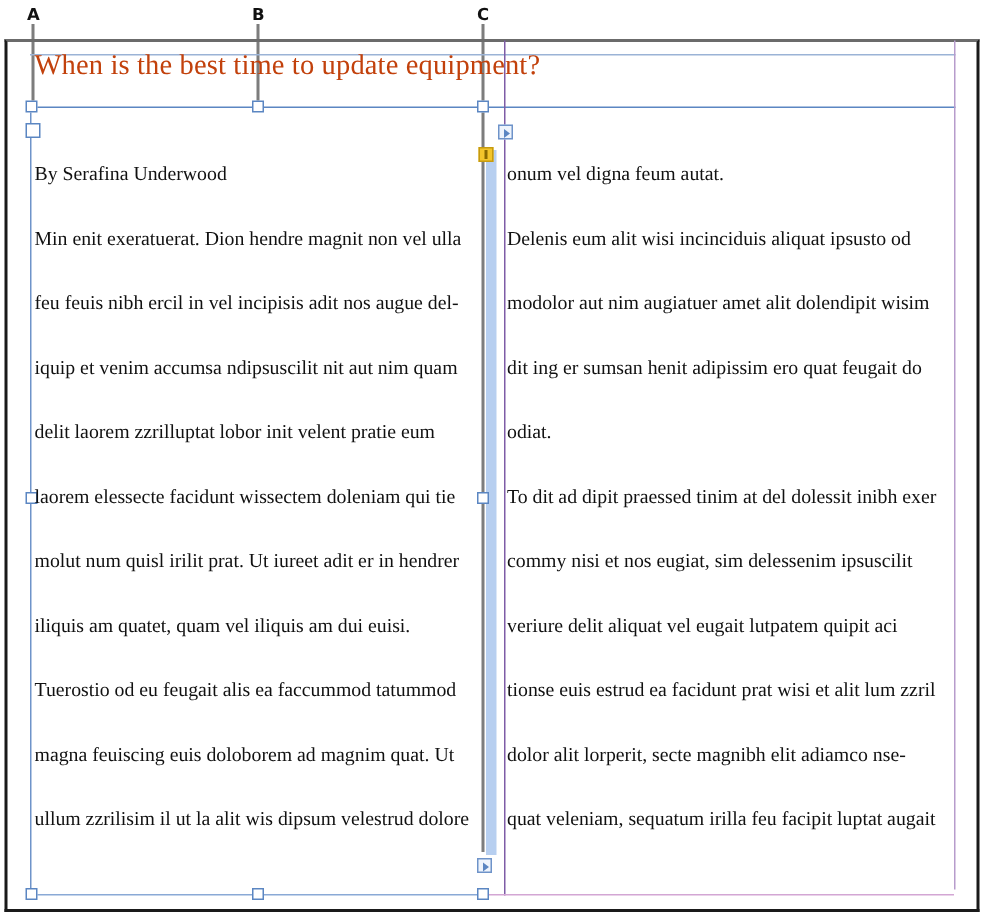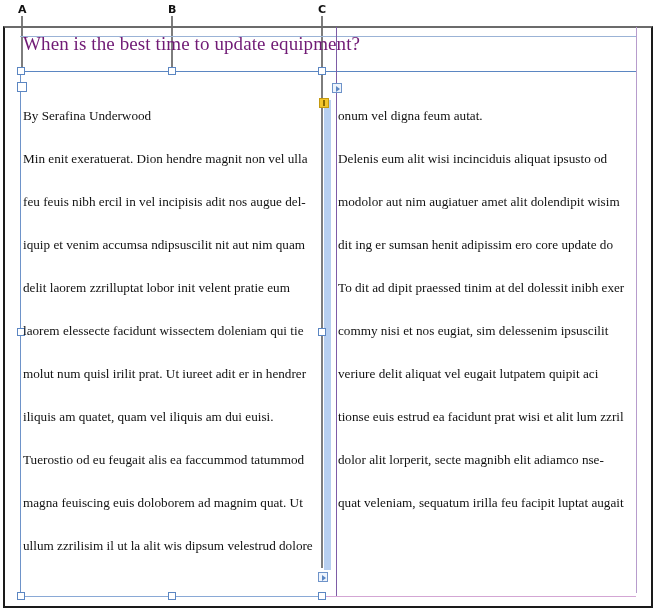--- a/index.html
+++ b/index.html
@@ -3,21 +3,21 @@
 <meta charset="utf-8">
 <style>
   html, body { margin:0; padding:0; background:#ffffff; }
   body { width:657px; height:612px; position:relative; overflow:hidden; font-family:"Liberation Serif","DejaVu Serif",serif; color:#111; }
   .callout-label { position:absolute; top:3px; font-family:"DejaVu Sans","Liberation Sans",sans-serif; font-weight:bold; font-size:11px; color:#111; }
   .callout-line { position:absolute; top:16px; width:2px; background:#7d7d7d; }
   .page { position:absolute; left:3px; top:26px; width:650px; height:582px; border:2px solid #1a1a1a; border-top-color:#6b6b6b; box-sizing:border-box; }
   .margin-right { position:absolute; left:636px; top:27px; width:1px; height:566px; background:#b79ccc; }
   .margin-top { position:absolute; left:20px; top:36px; width:617px; height:1px; background:#9bb3d6; }
   .headline-frame-bottom { position:absolute; left:20px; top:71px; width:617px; height:1px; background:#5b86c2; }
-  .headline { position:absolute; left:23px; top:33px; font-size:19px; color:#701a75; letter-spacing:0.1px; }
+  .headline { position:absolute; left:23px; top:33px; font-size:19px; color:#c2410c; letter-spacing:0.1px; }
   .frame-left { position:absolute; left:20px; top:71px; width:302px; height:525px; border-left:1px solid #6e93c9; box-sizing:border-box; }
   .frame-bottom { position:absolute; left:20px; top:596px; width:302px; height:1px; background:#8aa9d6; }
   .frame-bottom-pink { position:absolute; left:322px; top:596px; width:314px; height:1px; background:#d3a6d4; }
   .col2-left { position:absolute; left:336px; top:27px; width:1px; height:570px; background:#7e5ca6; }
   .thread-line { position:absolute; left:324px; top:100px; width:7px; height:470px; background:#b7cff0; }
   .handle { position:absolute; width:8px; height:8px; background:#fff; border:1px solid #5b86c2; box-sizing:border-box; }
   .in-port { position:absolute; width:10px; height:10px; background:#eef4fc; border:1px solid #6e93c9; box-sizing:border-box; }
   .in-port::after { content:""; position:absolute; left:3px; top:2px; border-left:4px solid #5b86c2; border-top:3px solid transparent; border-bottom:3px solid transparent; }
   .overset { position:absolute; left:319px; top:98px; width:10px; height:10px; background:#f3c52b; border:1px solid #c59a10; box-sizing:border-box; }
   .overset::after { content:""; position:absolute; left:3px; top:1px; width:2px; height:6px; background:#8a6a00; }
@@ -95,21 +95,22 @@
   
   
   
   
 </div>
 
 <div class="column col2">
   <span class="line">onum vel digna feum autat.</span>
   <span class="line">Delenis eum alit wisi incinciduis aliquat ipsusto od</span>
   <span class="line">modolor aut nim augiatuer amet alit dolendipit wisim</span>
-  <span class="line">dit ing er sumsan henit adipissim ero core update do</span>
+  <span class="line">dit ing er sumsan henit adipissim ero quat feugait do</span>
+  <span class="line">odiat.</span>
   <span class="line">To dit ad dipit praessed tinim at del dolessit inibh exer</span>
   <span class="line">commy nisi et nos eugiat, sim delessenim ipsuscilit</span>
   <span class="line">veriure delit aliquat vel eugait lutpatem quipit aci</span>
   <span class="line">tionse euis estrud ea facidunt prat wisi et alit lum zzril</span>
   <span class="line">dolor alit lorperit, secte magnibh elit adiamco nse-</span>
   <span class="line">quat veleniam, sequatum irilla feu facipit luptat augait</span>
   
   
   
   

